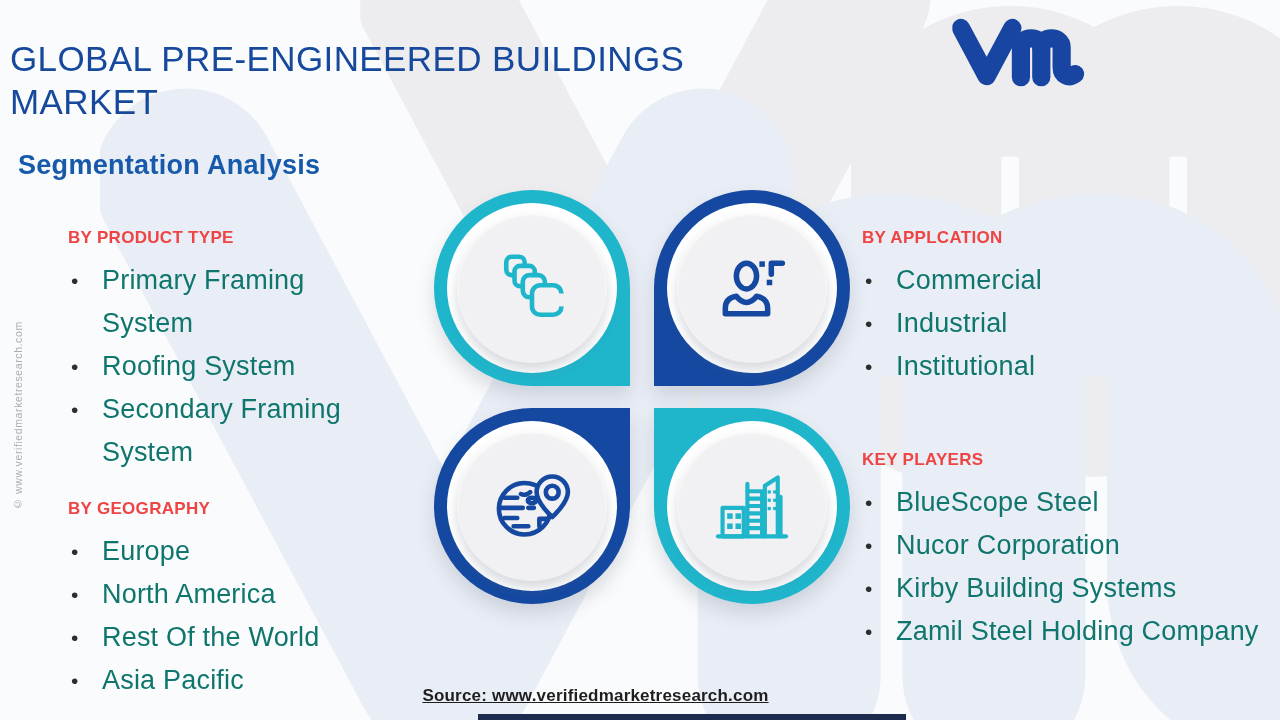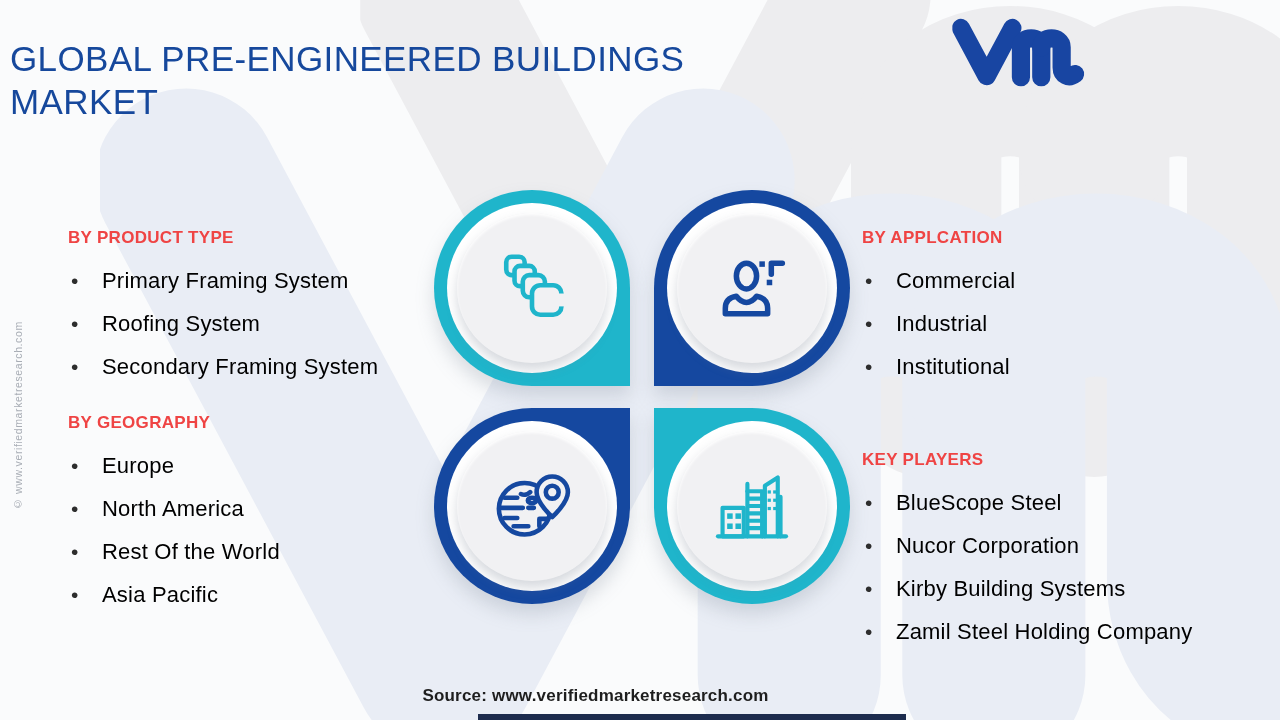--- a/index.html
+++ b/index.html
@@ -28,22 +28,22 @@
   .vcopy{position:absolute;left:12px;top:248px;height:262px;
     writing-mode:vertical-rl;transform:rotate(180deg);
     font-size:10.5px;color:#a8adb5;letter-spacing:.6px;}
 
   
   .col{position:absolute;}
   .col-left{left:68px;top:228px;width:340px;}
   .col-right{left:862px;top:228px;width:420px;}
   .sec-heading{font-size:17px;font-weight:700;color:#ef4444;letter-spacing:.3px;margin:0 0 11px 0;}
   ul.items{list-style:none;margin:0;padding:0;}
-  ul.items li{position:relative;padding-left:34px;font-size:22px;line-height:43px;
-    color:#000000;letter-spacing:.2px;}
+  ul.items li{position:relative;padding-left:34px;font-size:27px;line-height:43px;
+    color:#0f766e;letter-spacing:.2px;}
   ul.items li::before{content:"\2022";position:absolute;left:3px;top:0;color:#2d2d2d;font-size:21px;}
   .col-left ul.items{width:312px;}
   .sec-geography{margin-top:25px;}
   .sec-keyplayers{margin-top:62px;}
 
   
   .bubble{position:absolute;width:196px;height:196px;}
   .bubble .outer{position:absolute;inset:0;box-shadow:0 10px 18px rgba(130,140,155,.28);}
   .bubble .white{position:absolute;inset:13px;background:#ffffff;border-radius:50%;}
   .bubble .inner{position:absolute;inset:23px;background:#f1f1f3;border-radius:50%;
@@ -53,21 +53,21 @@
   .b-tr{left:654px;top:190px;}
   .b-bl{left:434px;top:408px;}
   .b-br{left:654px;top:408px;}
   .b-tl .outer{background:#1fb5cb;border-radius:50% 50% 0 50%;}
   .b-tr .outer{background:#1548a0;border-radius:50% 50% 50% 0;}
   .b-bl .outer{background:#1548a0;border-radius:50% 0 50% 50%;}
   .b-br .outer{background:#1fb5cb;border-radius:0 50% 50% 50%;}
 
   
   .source{position:absolute;left:0;top:686px;width:1191px;text-align:center;
-    font-size:17px;font-weight:700;color:#1e1e1e;letter-spacing:.2px;}
+    font-size:17px;font-weight:700;color:#1e1e1e;letter-spacing:.2px;text-decoration:underline;}
   .bottom-bar{position:absolute;left:478px;top:714px;width:428px;height:6px;background:#1d2c4e;}
 </style>
 </head>
 <body>
 
 <div class="canvas">
 
   <svg width="0" height="0" style="position:absolute" aria-hidden="true">
     <defs>
       <symbol id="vm-glyph" viewBox="0 0 260 140">
@@ -81,20 +81,21 @@
   </svg>
 
   <svg class="wm wm-gray" width="1150" height="619" viewBox="0 0 260 140">
       <use href="#vm-glyph"></use>
     </svg>
   <svg class="wm wm-blue" width="1400" height="754" viewBox="0 0 260 140">
       <use href="#vm-glyph"></use>
     </svg>
 
   <div class="title">GLOBAL PRE-ENGINEERED BUILDINGS MARKET</div>
+  <div class="subtitle">Segmentation Analysis</div>
 
   <div class="logo">
     <svg class="logo-glyph" width="140" height="75" viewBox="0 0 260 140">
         <use href="#vm-glyph"></use>
       </svg>
   </div>
 
   <div class="vcopy">© www.verifiedmarketresearch.com</div>
 
   <div class="col col-left">

